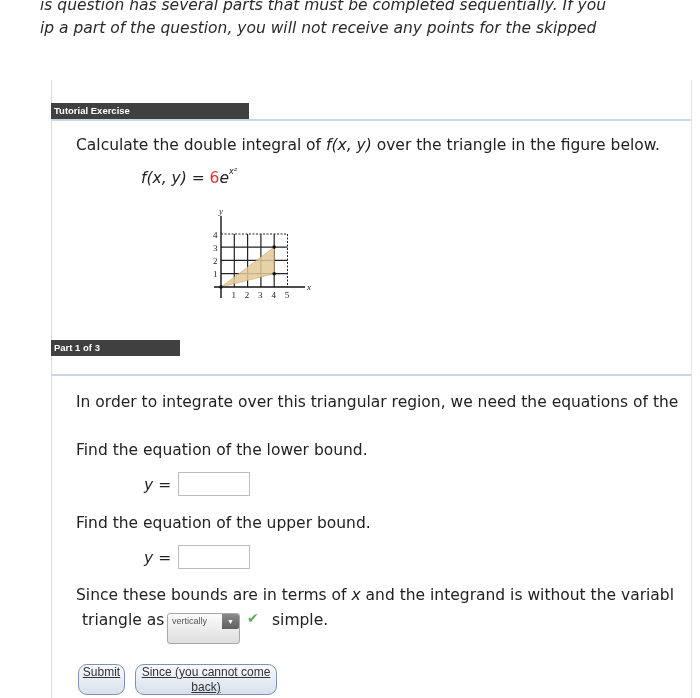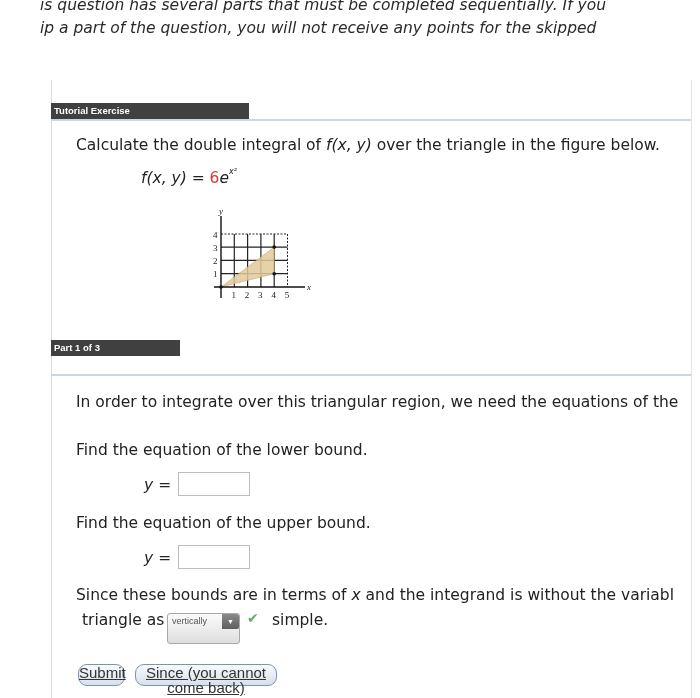--- a/index.html
+++ b/index.html
@@ -27,23 +27,23 @@
                       font-size:14px; padding:0 4px; box-sizing:border-box; }
 
   .select { position:absolute; left:167px; top:613px; width:73px; height:31px; border:1px solid #a8a8a8;
             border-radius:3px; background:linear-gradient(#fbfbfb,#dedede); box-sizing:border-box;
             font-family:"Liberation Sans", sans-serif; font-size:9px; color:#555; }
   .select .val { position:absolute; left:4px; top:2px; }
   .select .arrow { position:absolute; right:0; top:0; width:17px; height:15px; background:linear-gradient(#8b8b8b,#5e5e5e);
                    border-radius:0 2px 2px 0; color:#fff; font-size:7px; text-align:center; line-height:15px; }
   .check { position:absolute; left:247px; top:610px; color:#5bb05b; font-size:14px; }
 
-  .btn { position:absolute; height:22px; border:1px solid #7e93b3; border-radius:9px;
+  .btn { position:absolute; height:31px; border:1px solid #7e93b3; border-radius:9px;
          background:linear-gradient(#f8fafd,#d8e0ec); font-family:"Liberation Sans", sans-serif;
-         font-size:15px; color:#333; text-decoration:underline; line-height:15px; text-align:center;
+         font-size:12px; color:#333; text-decoration:underline; line-height:15px; text-align:center;
          box-sizing:border-box; cursor:pointer; }
 
   .graph { position:absolute; left:196px; top:205px; width:120px; height:100px; }
 </style>
 </head>
 <body>
 
 <div class="intro">
   <span class="line">is question has several parts that must be completed sequentially. If you</span>
   <span class="line">ip a part of the question, you will not receive any points for the skipped</span>

